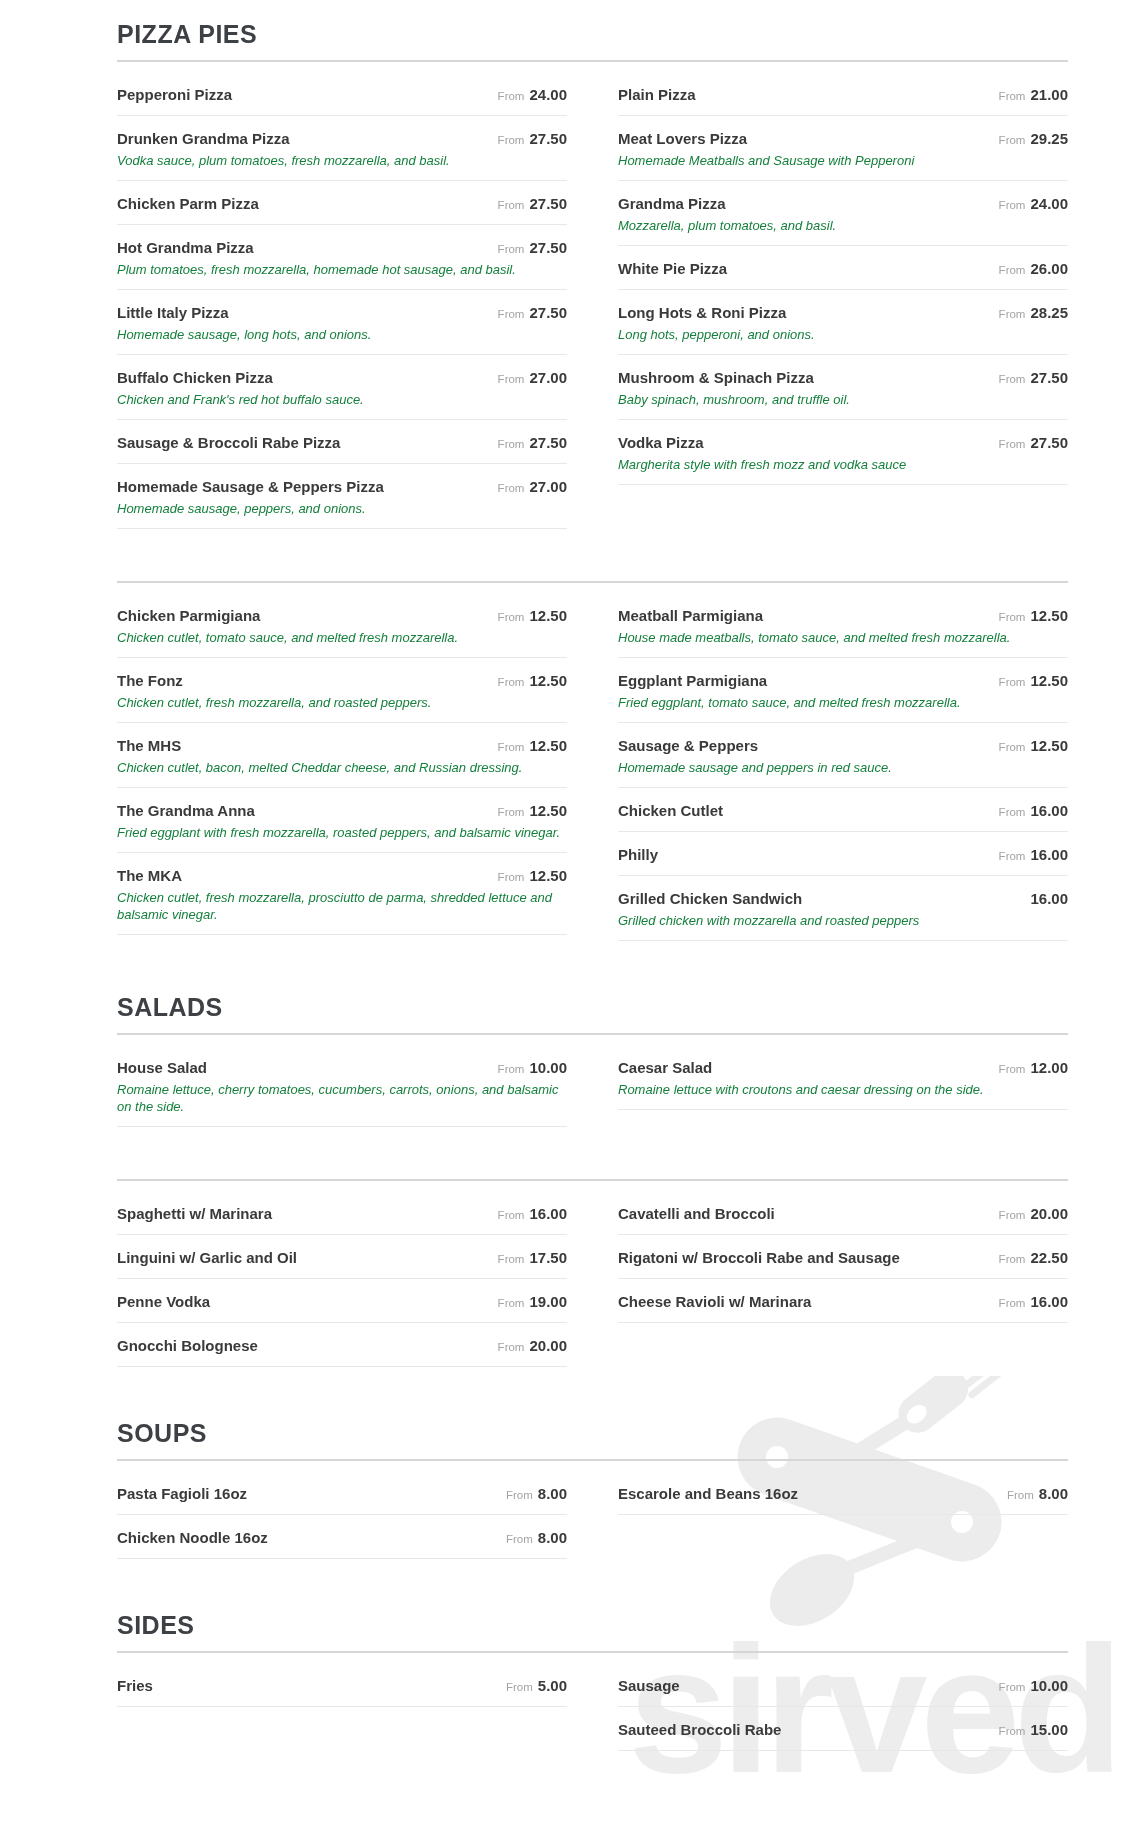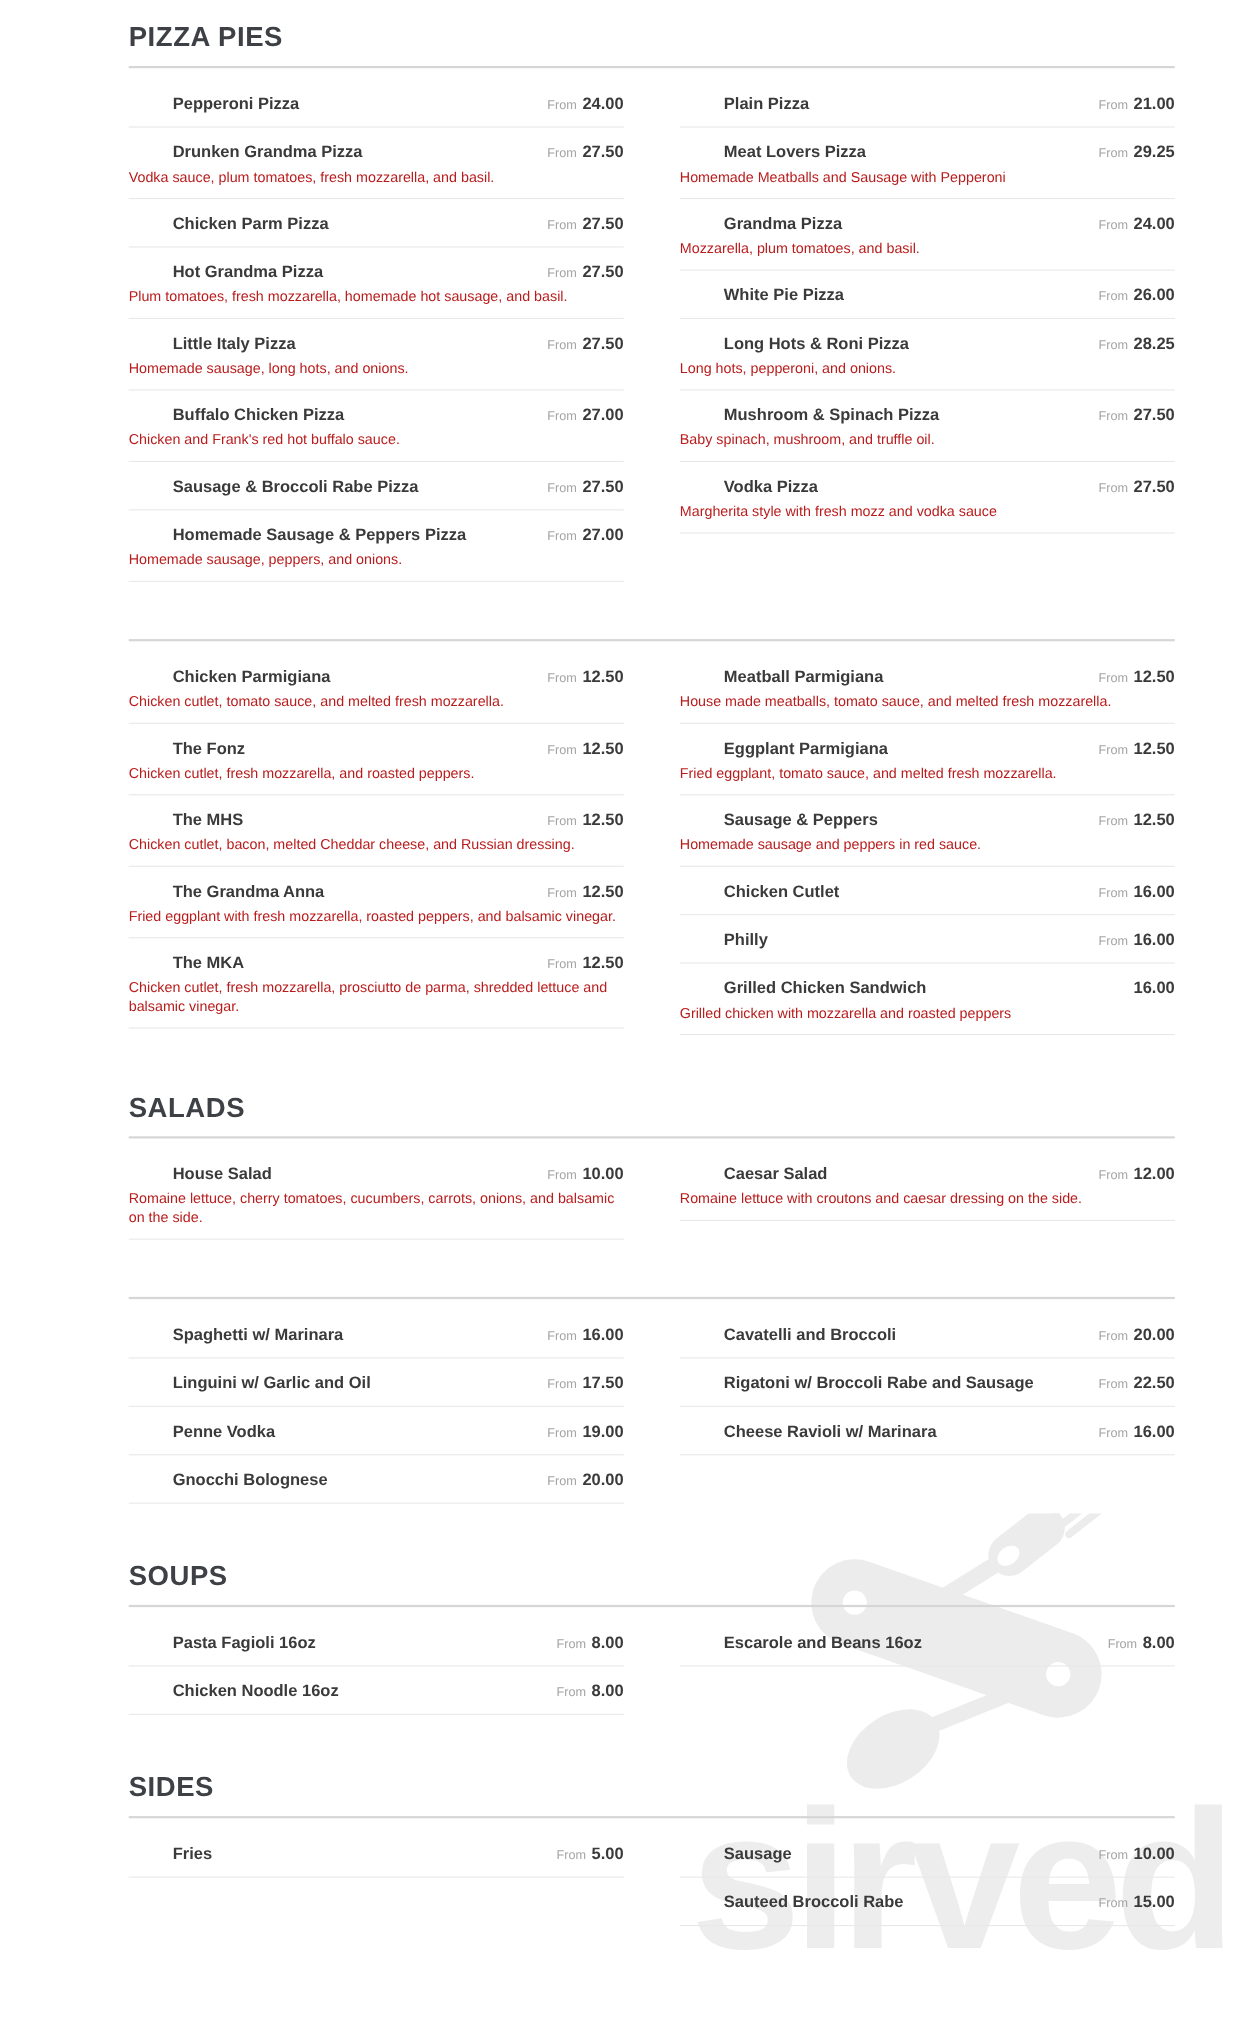--- a/index.html
+++ b/index.html
@@ -28,25 +28,25 @@
   .section-title{
     margin:0 0 12px 0;
     font-size:25px;line-height:28px;font-weight:bold;
     color:#3d4045;letter-spacing:0.5px;
   }
   .section-rule{height:2px;background:#d6d6d6;margin:0 0 10px 0;}
   .cols{display:flex;gap:51px;align-items:flex-start;}
   .col{width:450px;flex:0 0 450px;}
   .item{border-bottom:1px solid #e8e8e8;padding:13px 0 11px 0;}
   .item-head{display:flex;justify-content:space-between;align-items:baseline;}
-  .item-name{font-size:15px;line-height:19px;font-weight:bold;color:#3a3a3a;margin-left:40px;}
+  .item-name{font-size:15px;line-height:19px;font-weight:bold;color:#3a3a3a;}
   .item-price{white-space:nowrap;margin-left:12px;text-align:right;}
   .from{font-size:11.5px;color:#a4a4a4;margin-right:5px;}
   .price{font-size:15px;font-weight:bold;color:#3a3a3a;}
-  .item-desc{margin:4px 0 0 0;font-size:13px;line-height:17px;color:#b91c1c;}
+  .item-desc{margin:4px 0 0 0;font-size:13px;line-height:17px;color:#15803d;font-style:italic;}
 </style>
 </head>
 <body>
 
 <div class="watermark">
   <svg class="wm-logo" width="272" height="252" viewBox="0 0 272 252" xmlns="http://www.w3.org/2000/svg">
     <g fill="#ececec" stroke="none">
 
       <line x1="118" y1="78" x2="176" y2="42" stroke="#ececec" stroke-width="15" stroke-linecap="round"></line>
 

